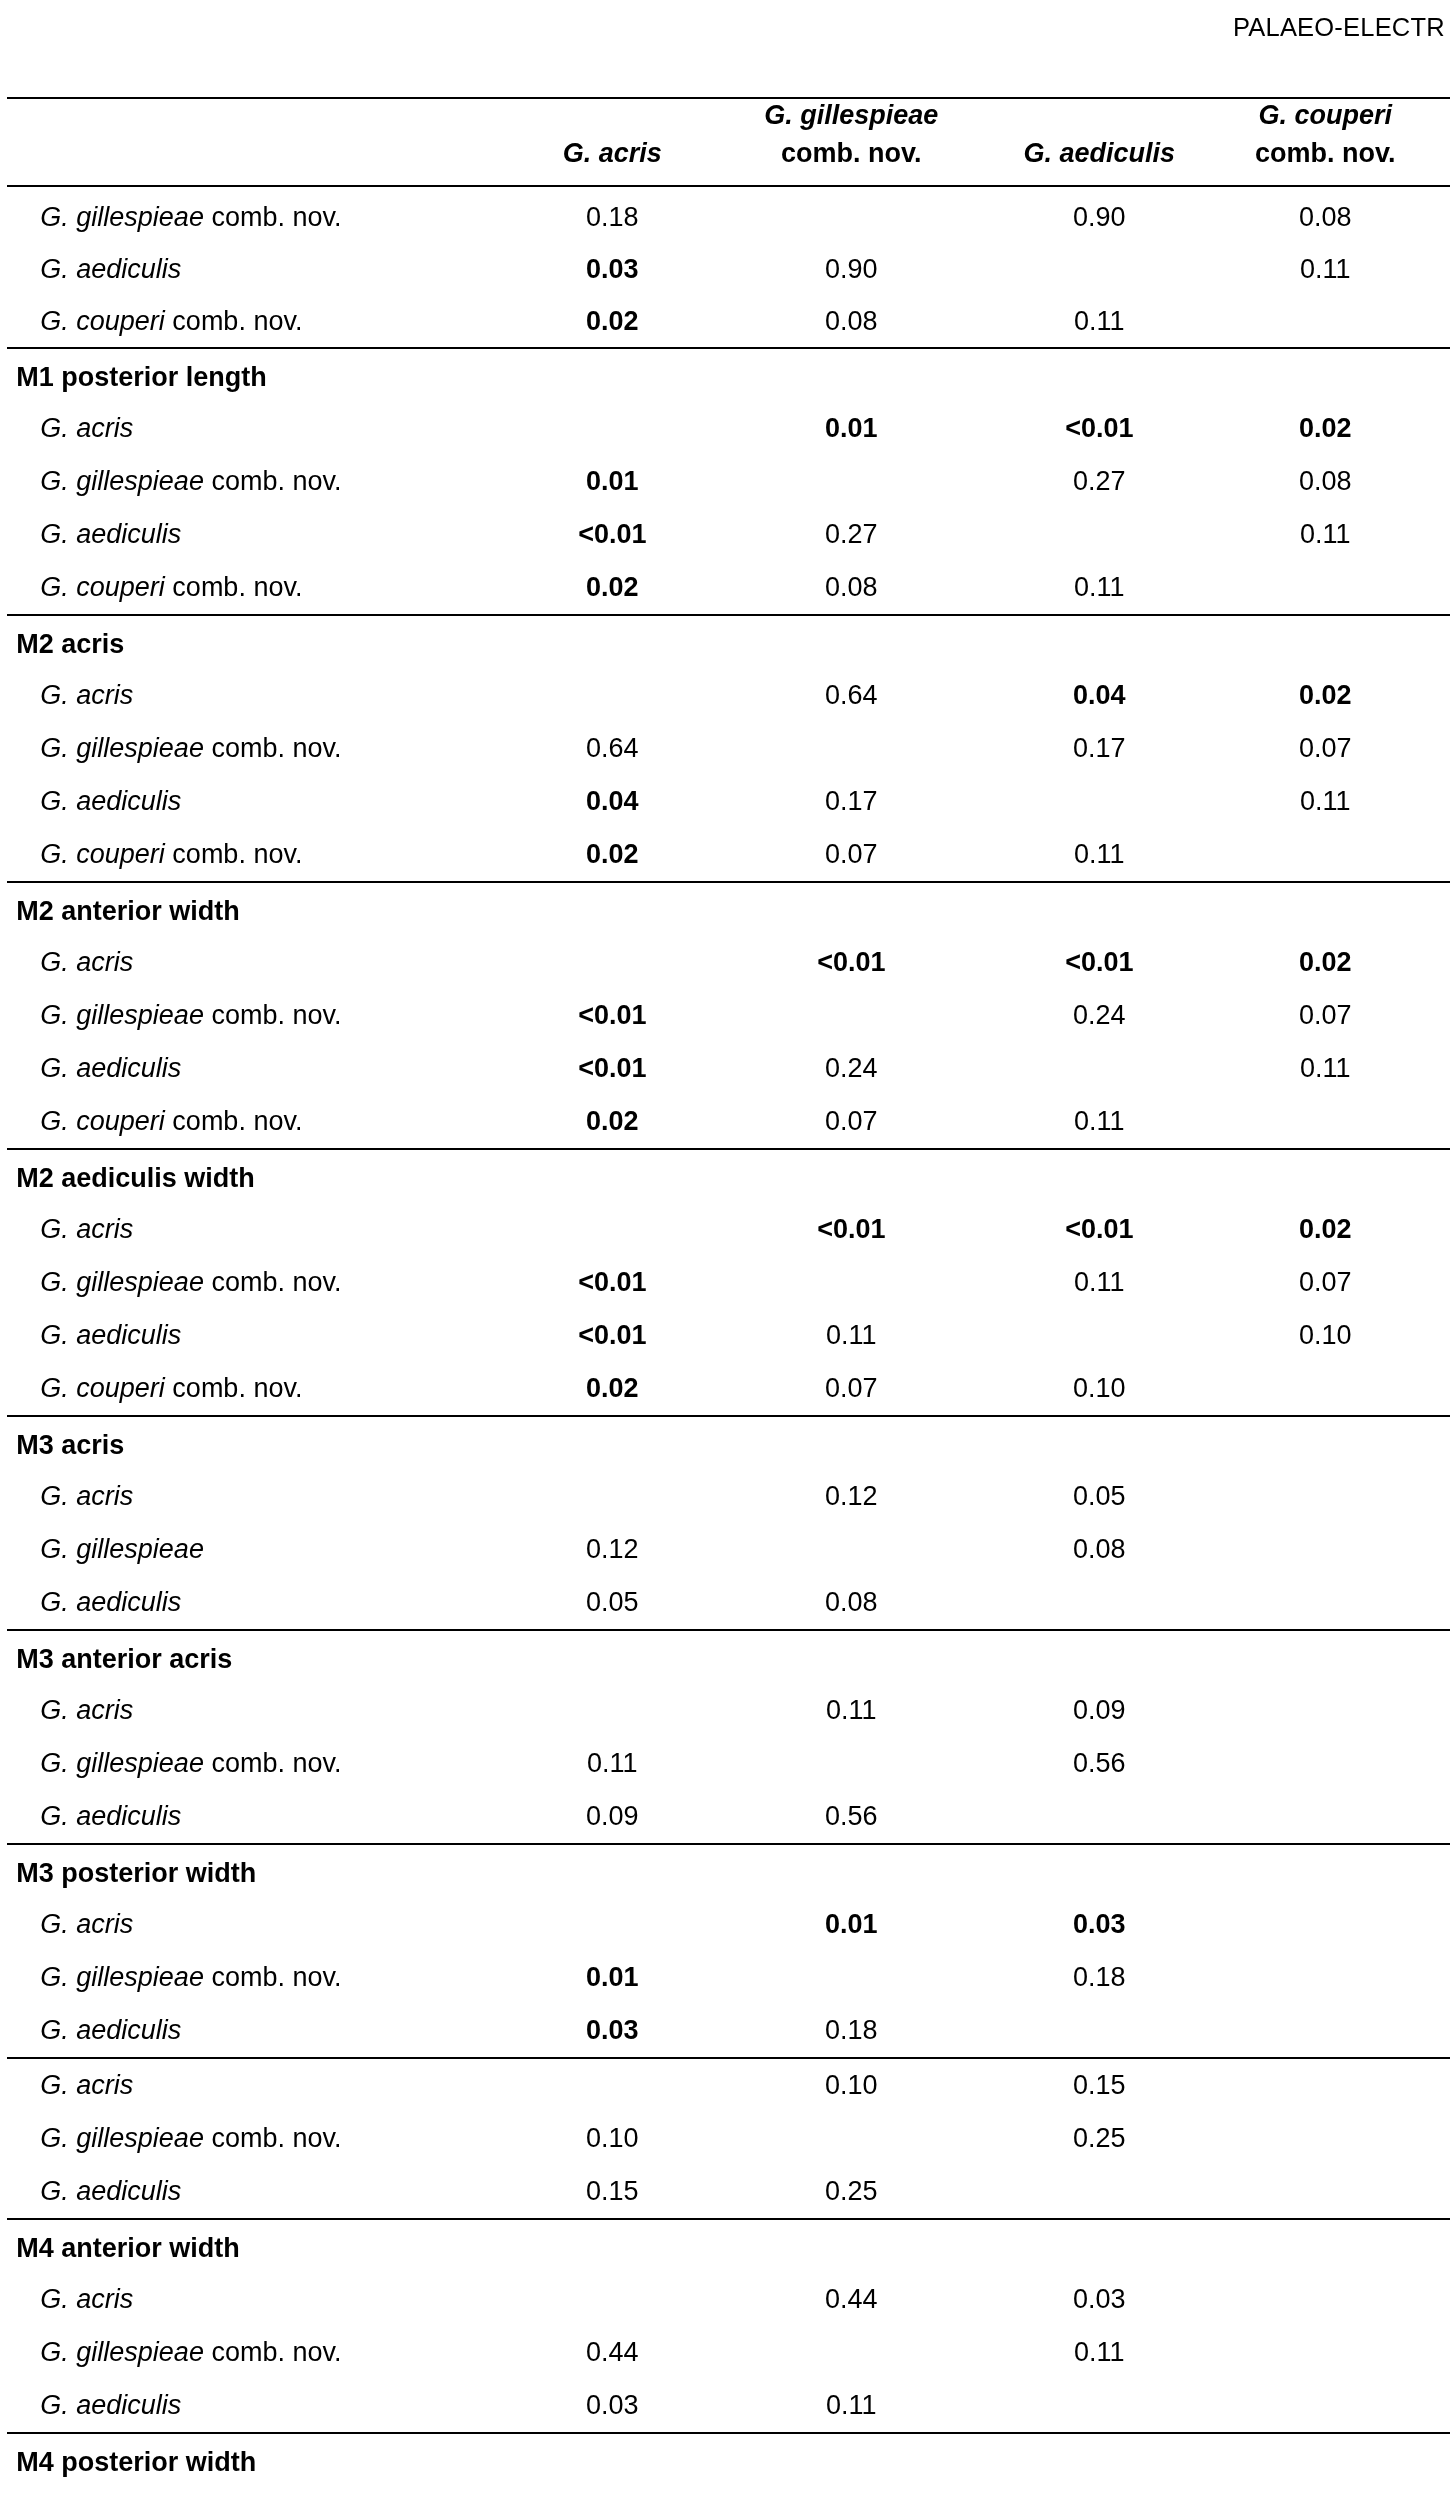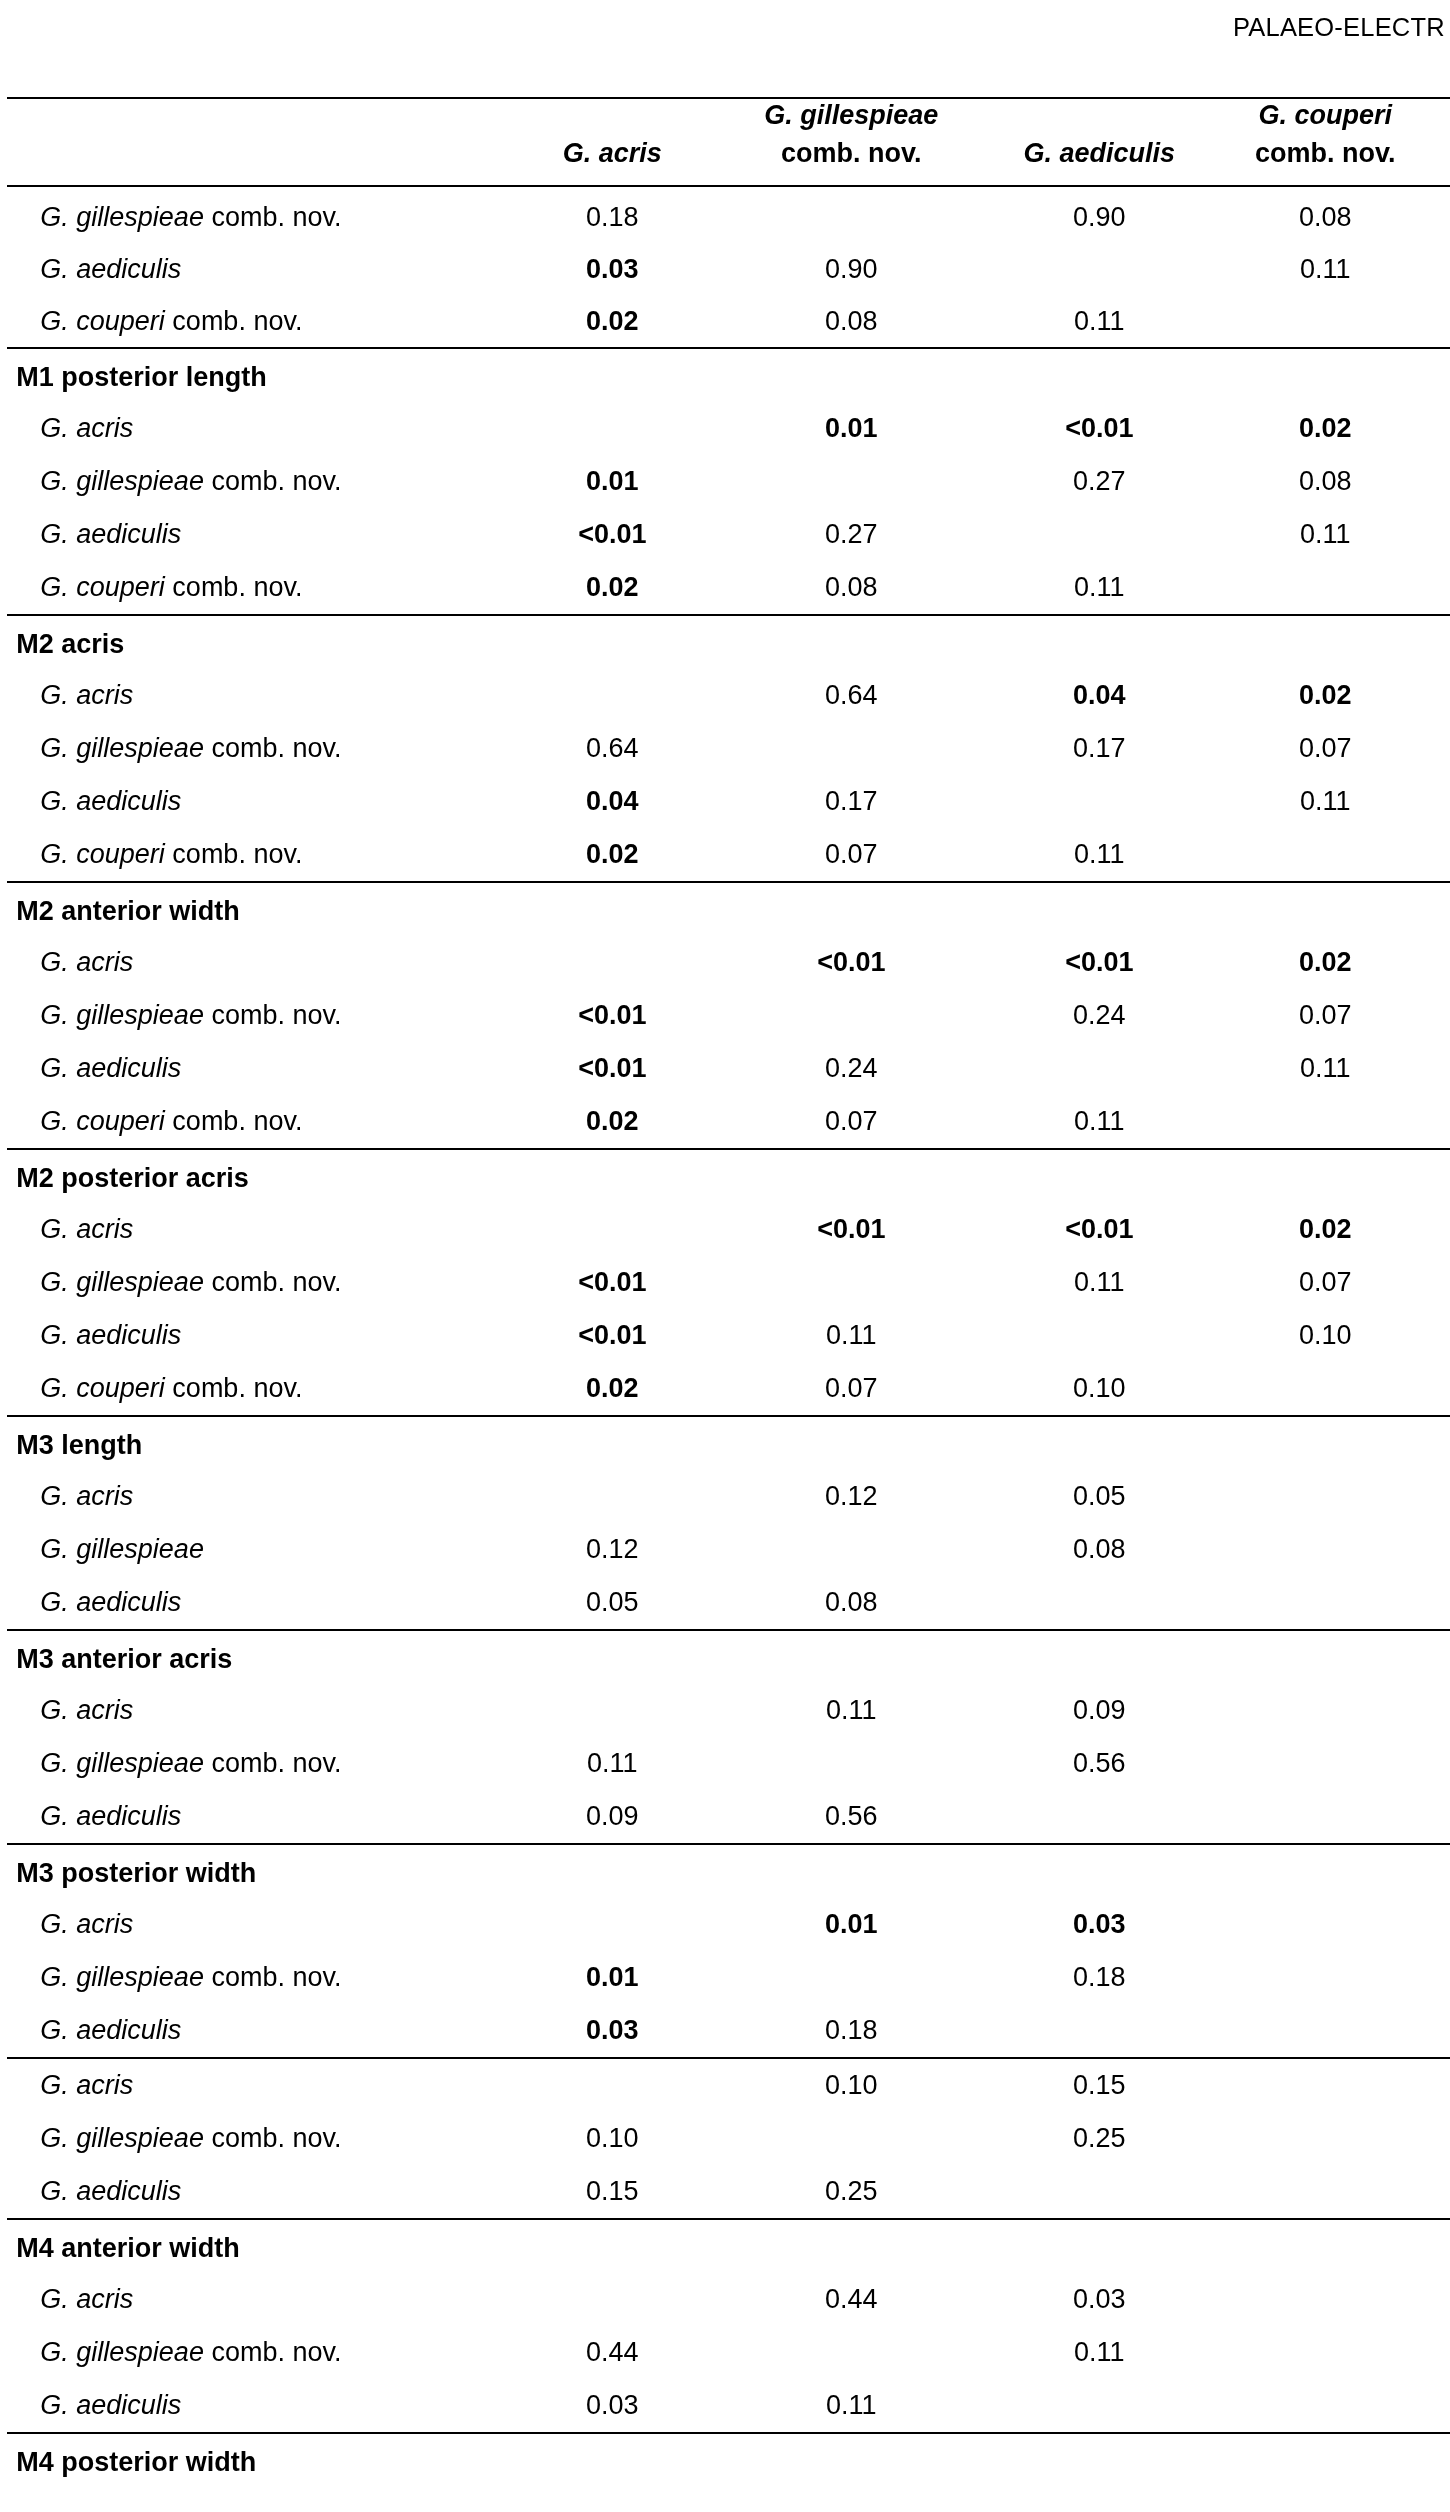--- a/index.html
+++ b/index.html
@@ -220,21 +220,21 @@
         <div class="row">
           <span class="species"><i>G. couperi</i><span style="white-space: pre;"> comb. nov.</span></span>
           <span class="cell sig" style="left: 605px;">0.02</span>
           <span class="cell" style="left: 844px;">0.07</span>
           <span class="cell" style="left: 1092px;">0.11</span>
           <span class="cell" style="left: 1318px;"></span>
         </div>
       </div>
       <div class="rule"></div>
       <div>
-        <div class="section-label">M2 posterior acris</div>
+        <div class="section-label">M2 aediculis width</div>
         <div class="row">
           <span class="species"><i>G. acris</i><span style="white-space: pre;"></span></span>
           <span class="cell" style="left: 605px;"></span>
           <span class="cell sig" style="left: 844px;">&lt;0.01</span>
           <span class="cell sig" style="left: 1092px;">&lt;0.01</span>
           <span class="cell sig" style="left: 1318px;">0.02</span>
         </div>
         <div class="row">
           <span class="species"><i>G. gillespieae</i><span style="white-space: pre;"> comb. nov.</span></span>
           <span class="cell sig" style="left: 605px;">&lt;0.01</span>
@@ -252,21 +252,21 @@
         <div class="row">
           <span class="species"><i>G. couperi</i><span style="white-space: pre;"> comb. nov.</span></span>
           <span class="cell sig" style="left: 605px;">0.02</span>
           <span class="cell" style="left: 844px;">0.07</span>
           <span class="cell" style="left: 1092px;">0.10</span>
           <span class="cell" style="left: 1318px;"></span>
         </div>
       </div>
       <div class="rule"></div>
       <div>
-        <div class="section-label">M3 length</div>
+        <div class="section-label">M3 acris</div>
         <div class="row">
           <span class="species"><i>G. acris</i><span style="white-space: pre;"></span></span>
           <span class="cell" style="left: 605px;"></span>
           <span class="cell" style="left: 844px;">0.12</span>
           <span class="cell" style="left: 1092px;">0.05</span>
           <span class="cell" style="left: 1318px;"></span>
         </div>
         <div class="row">
           <span class="species"><i>G. gillespieae</i><span style="white-space: pre;"></span></span>
           <span class="cell" style="left: 605px;">0.12</span>

